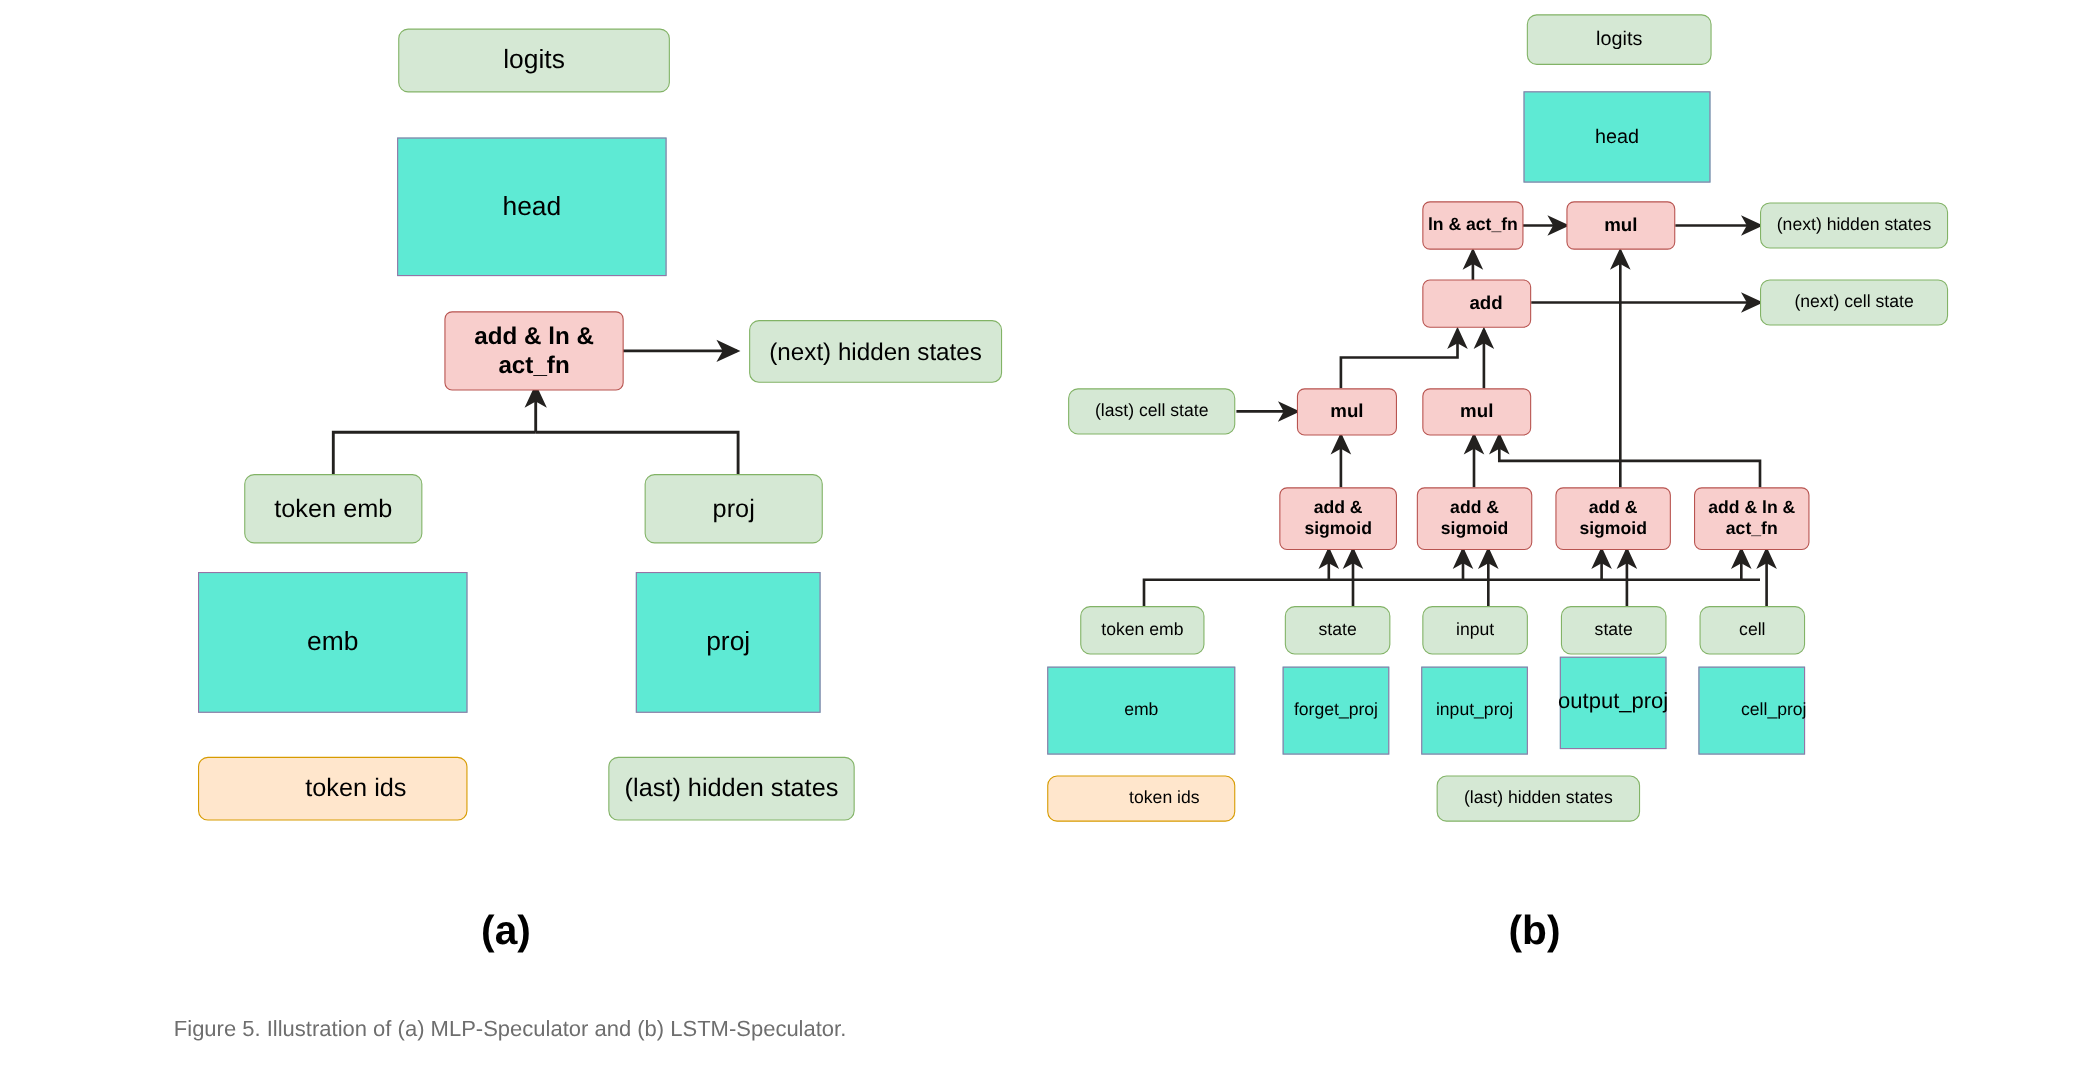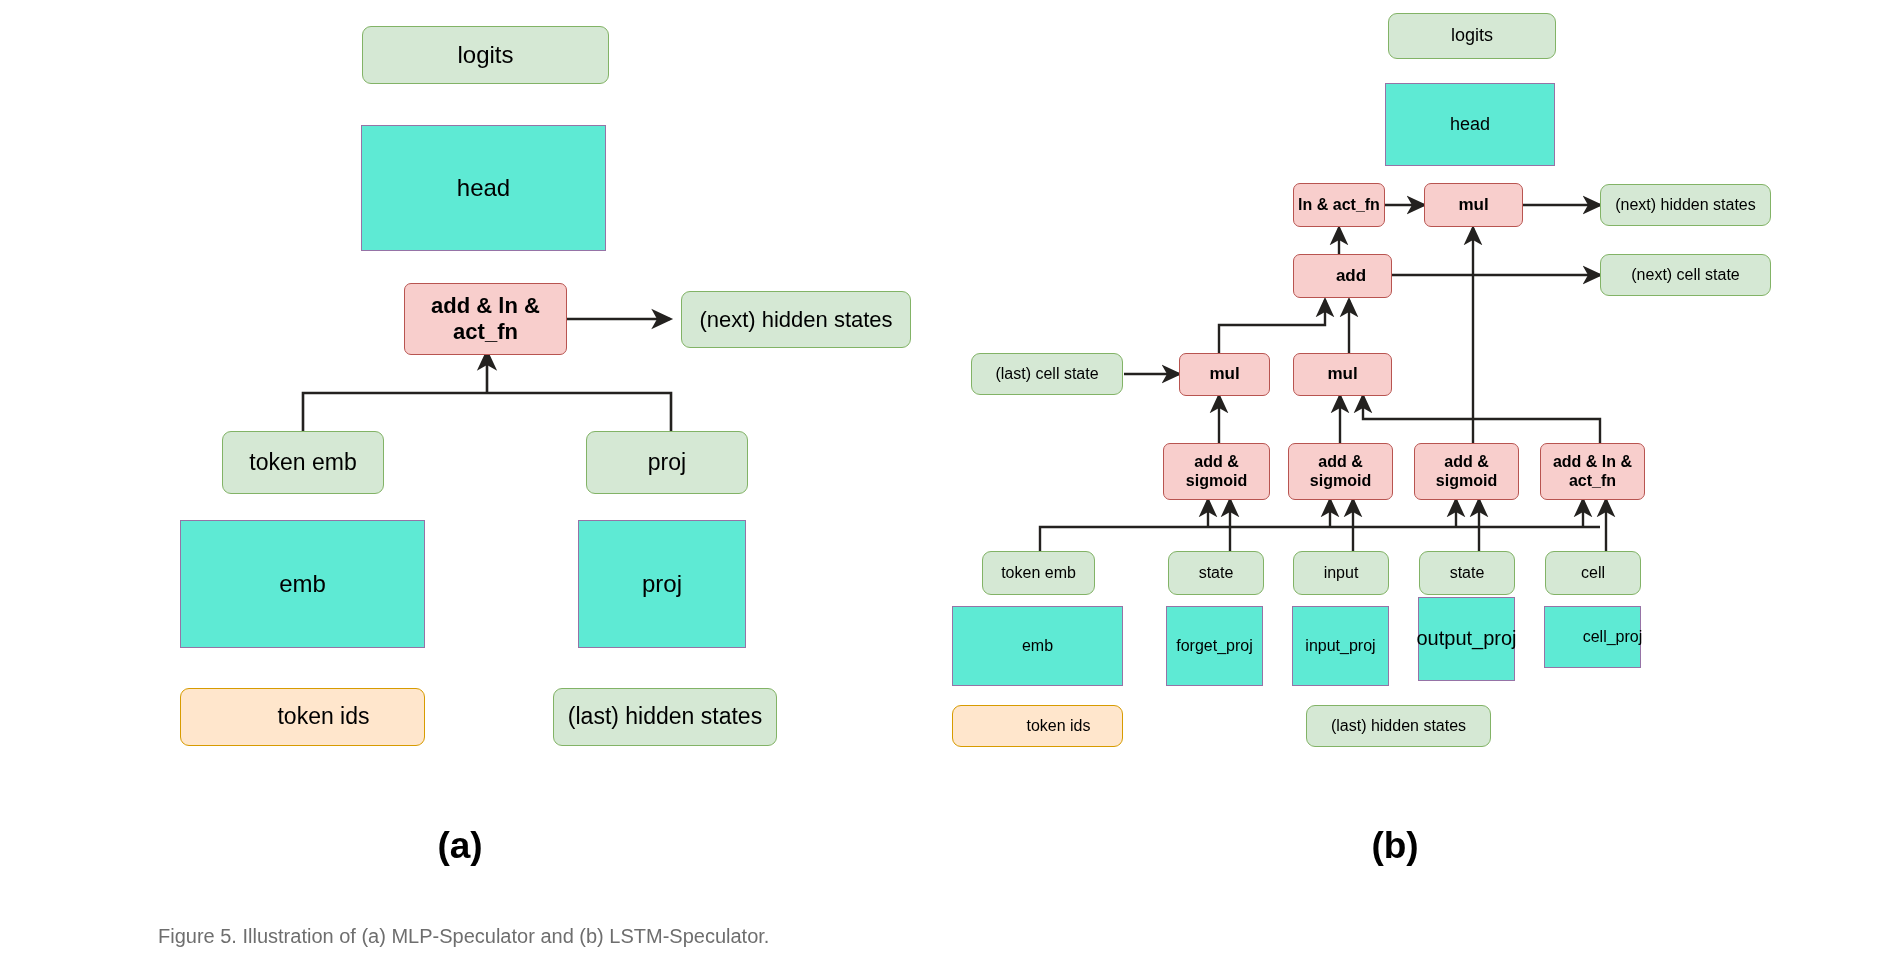--- a/index.html
+++ b/index.html
@@ -243,21 +243,21 @@
   <div class="node green" style="left:1545px; top:551px; width:96px; height:44px; font-size:16px;">cell</div>
 
   <div class="node purple" style="left:952px; top:606px; width:171px; height:80px; font-size:16px;">emb</div>
 
   <div class="node purple" style="left:1166px; top:606px; width:97px; height:80px; font-size:16px;">forget_proj</div>
 
   <div class="node purple" style="left:1292px; top:606px; width:97px; height:80px; font-size:16px;">input_proj</div>
 
   <div class="node purple" style="left:1418px; top:597px; width:97px; height:84px; font-size:20px;">output_proj</div>
 
-  <div class="node purple" style="left:1544px; top:606px; width:97px; height:62px; font-size:16px;padding-left:40px;">cell_proj</div>
+  <div class="node purple" style="left:1544px; top:606px; width:97px; height:80px; font-size:16px;padding-left:40px;">cell_proj</div>
 
   <div class="node orange" style="left:952px; top:705px; width:171px; height:42px; font-size:16px;">token ids</div>
 
   <div class="node green" style="left:1306px; top:705px; width:185px; height:42px; font-size:16px;">(last) hidden states</div>
 
   <div class="panel-label" style="left:420px; top:825px; width:80px;">(a)</div>
 
   <div class="panel-label" style="left:1355px; top:825px; width:80px;">(b)</div>
 
   <div class="caption">Figure 5. Illustration of (a) MLP-Speculator and (b) LSTM-Speculator.</div>

